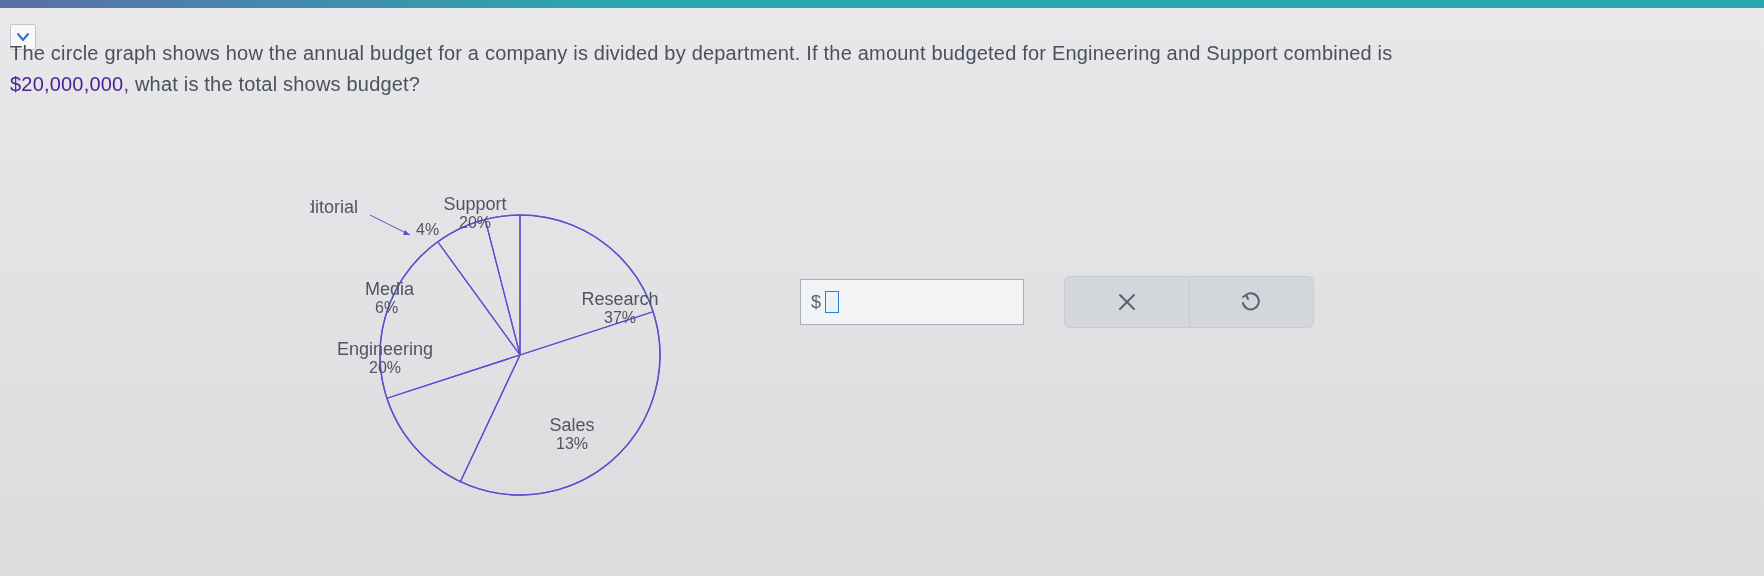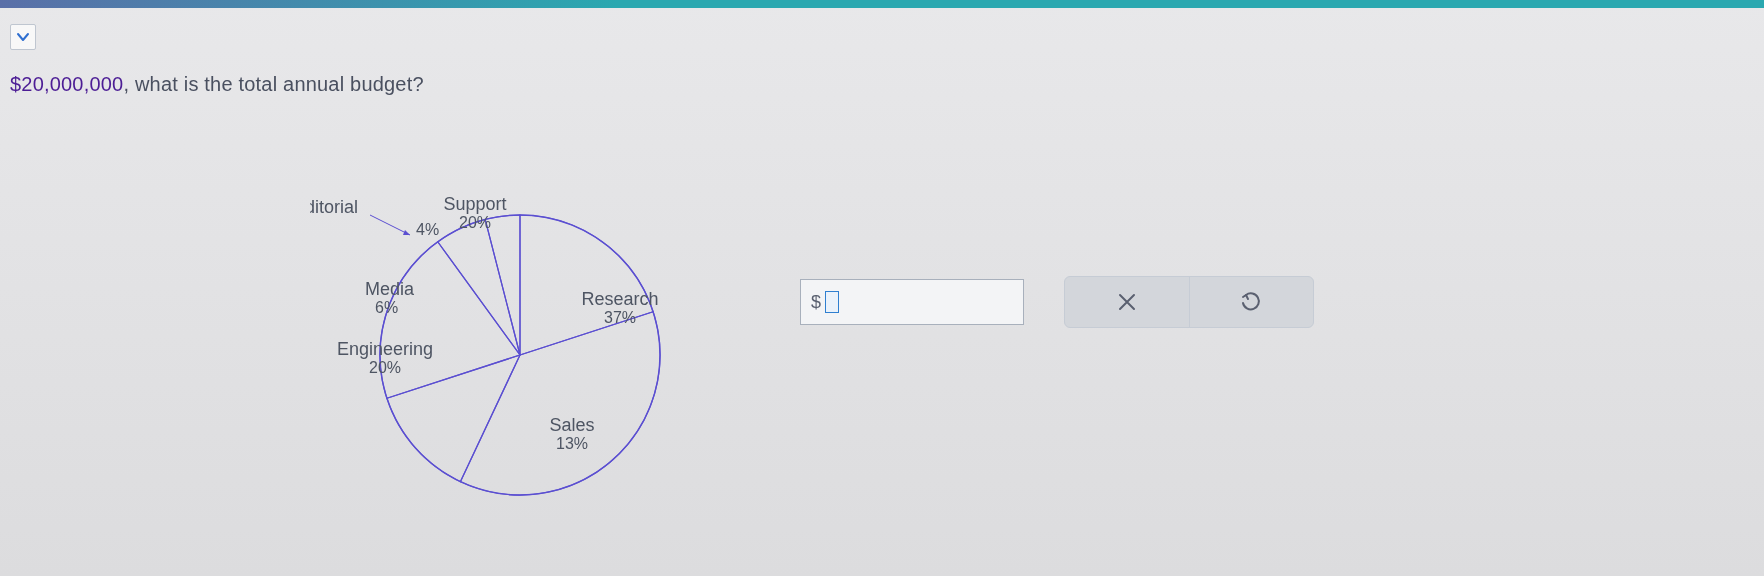--- a/index.html
+++ b/index.html
@@ -112,22 +112,22 @@
 
 <div class="top-bar"></div>
 
 <div class="toggle-btn">
   <svg width="16" height="16" viewBox="0 0 16 16">
     <path d="M3 5 L8 11 L13 5" fill="none" stroke="#2f6fd0" stroke-width="2" stroke-linecap="round" stroke-linejoin="round"></path>
   </svg>
 </div>
 
 <div class="question">
-  <br>
-  <span class="amount">$20,000,000</span><span>, what is the total annual budget?</span>
+  <span>The circle graph shows how the annual budget for a company is divided by department. If the amount budgeted for Engineering and Support combined is</span><br>
+  <span class="amount">$20,000,000</span><span>, what is the total shows budget?</span>
 </div>
 
 <div class="chart-area">
   <svg width="420" height="400" viewBox="0 0 420 400">
     <g id="pie" transform="translate(210,200)">
         <path d="M 0 0 L -34.81658420307968 -135.60164255800834 A 140 140 0 0 1 8.572527594031473e-15 -140 Z" fill="none" stroke="#5b4fd1" stroke-width="1.2"></path>
         <path d="M 0 0 L 8.572527594031473e-15 -140 A 140 140 0 0 1 133.14791228132148 -43.26237921249263 Z" fill="none" stroke="#5b4fd1" stroke-width="1.2"></path>
         <path d="M 0 0 L 133.14791228132148 -43.26237921249263 A 140 140 0 0 1 -59.60910081911018 126.67578734524272 Z" fill="none" stroke="#5b4fd1" stroke-width="1.2"></path>
         <path d="M 0 0 L -59.60910081911018 126.67578734524272 A 140 140 0 0 1 -133.14791228132148 43.262379212492654 Z" fill="none" stroke="#5b4fd1" stroke-width="1.2"></path>
         <path d="M 0 0 L -133.14791228132148 43.262379212492654 A 140 140 0 0 1 -82.28993532094626 -113.26237921249263 Z" fill="none" stroke="#5b4fd1" stroke-width="1.2"></path>

